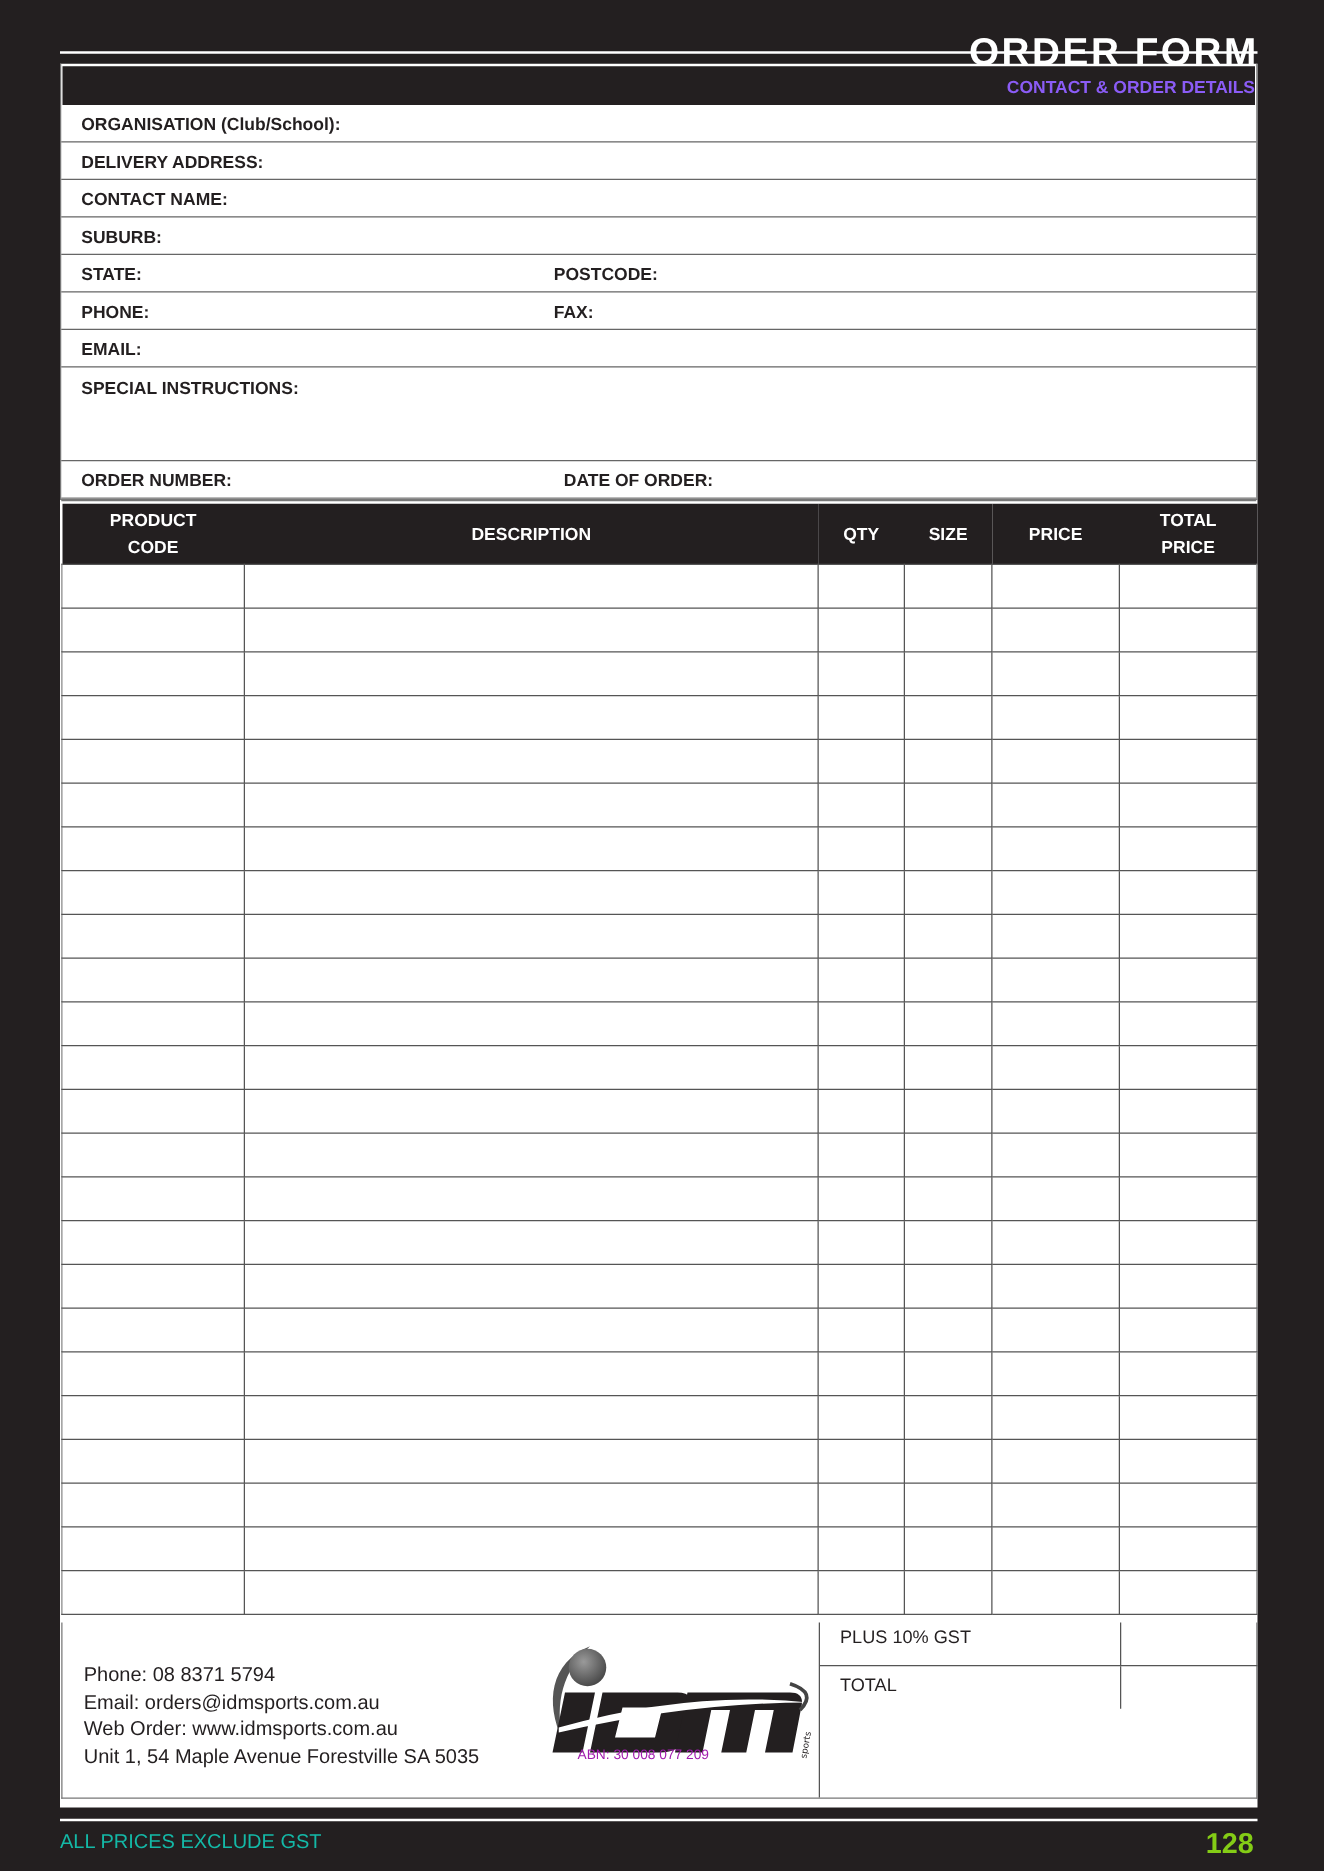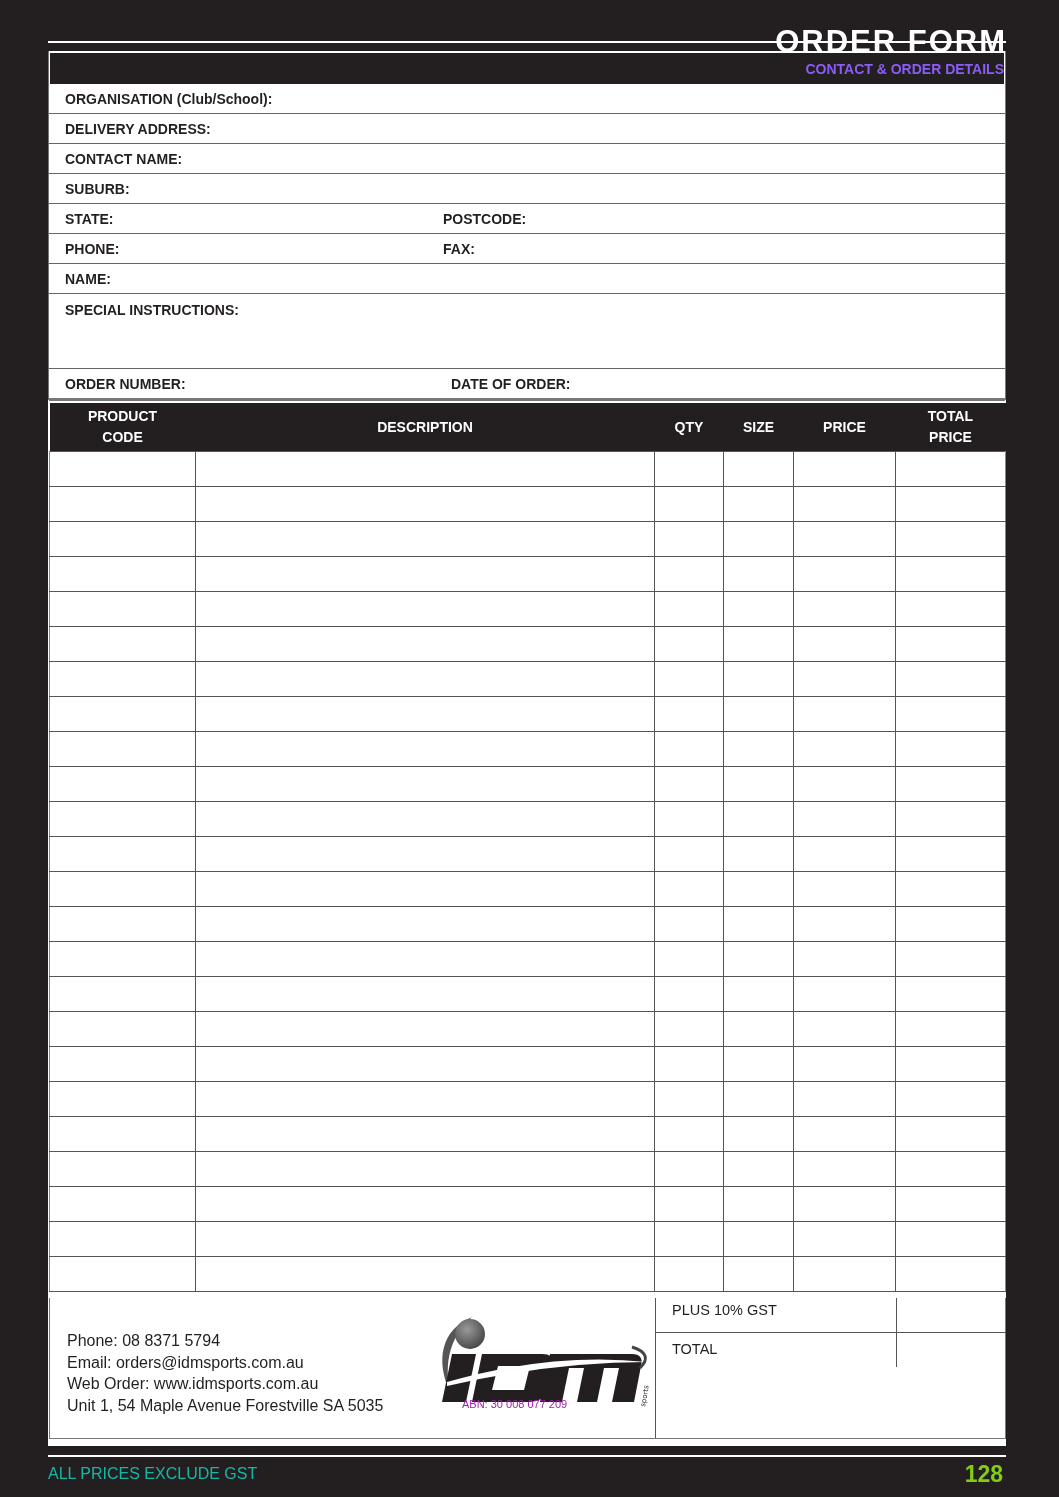--- a/index.html
+++ b/index.html
@@ -105,21 +105,21 @@
     </div>
     <div class="crow">
       <span class="lbl">STATE:</span>
       <span class="lbl2">POSTCODE:</span>
     </div>
     <div class="crow">
       <span class="lbl">PHONE:</span>
       <span class="lbl2">FAX:</span>
     </div>
     <div class="crow">
-      <span class="lbl">NAME:</span>
+      <span class="lbl">EMAIL:</span>
     </div>
     <div class="crow tall">
       <span class="lbl">SPECIAL INSTRUCTIONS:</span>
     </div>
     <div class="crow last">
       <span class="lbl">ORDER NUMBER:</span>
       <span class="lbl2" style="left:377px">DATE OF ORDER:</span>
     </div>
   </div>
 

